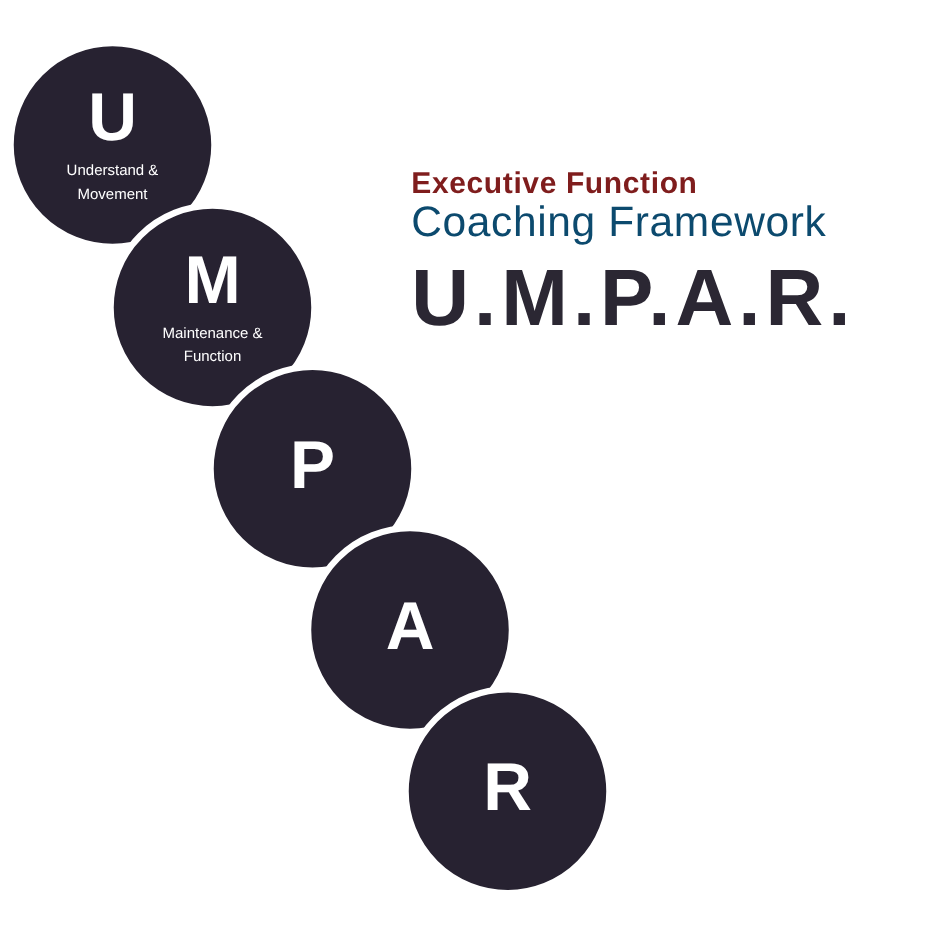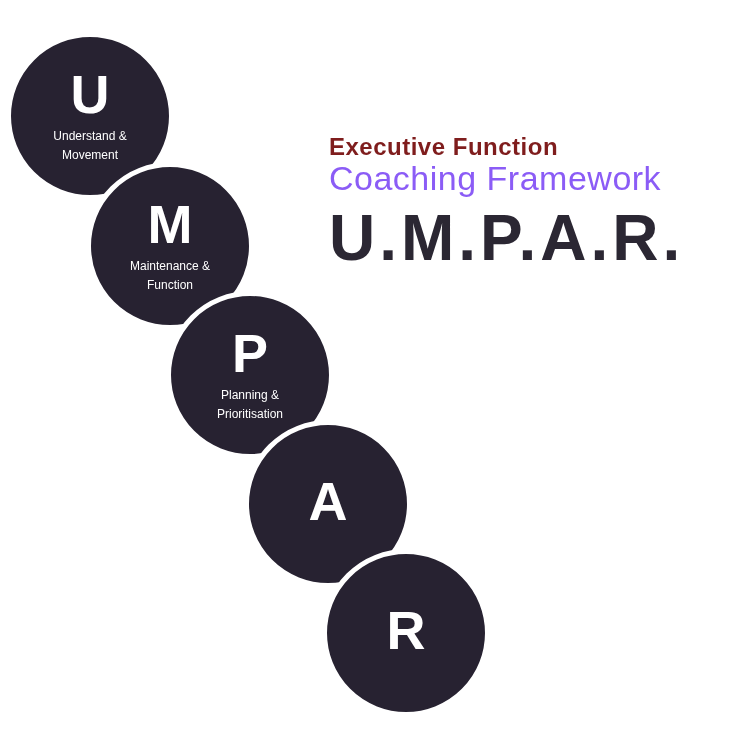--- a/index.html
+++ b/index.html
@@ -42,21 +42,21 @@
   }
   
   .title-line1{
     position:absolute;left:329px;top:125px;
     font-size:24px;font-weight:700;line-height:1;
     color:#7f1d1d;letter-spacing:0.5px;white-space:nowrap;margin-top:10px;
   }
   .title-line2{
     position:absolute;left:329px;top:161px;
     font-size:34px;font-weight:400;line-height:1;
-    color:#8b5cf6;letter-spacing:0.5px;white-space:nowrap;
+    color:#0c4a6e;letter-spacing:0.5px;white-space:nowrap;
   }
   .acronym{
     position:absolute;left:329px;top:206px;
     font-size:64px;font-weight:700;line-height:1;
     color:#2b2733;letter-spacing:4px;white-space:nowrap;
   }
 </style>
 </head>
 <body>
 
@@ -73,24 +73,20 @@
   <div class="circle pos-m">
     <div class="letter">M</div>
     <div class="label">
       <div>Maintenance &amp;</div>
       <div>Function</div>
     </div>
   </div>
 
   <div class="circle pos-p">
     <div class="letter">P</div>
-    <div class="label">
-      <div>Planning &amp;</div>
-      <div>Prioritisation</div>
-    </div>
   </div>
 
   <div class="circle pos-a">
     <div class="letter">A</div>
   </div>
 
   <div class="circle pos-r">
     <div class="letter">R</div>
   </div>
 

